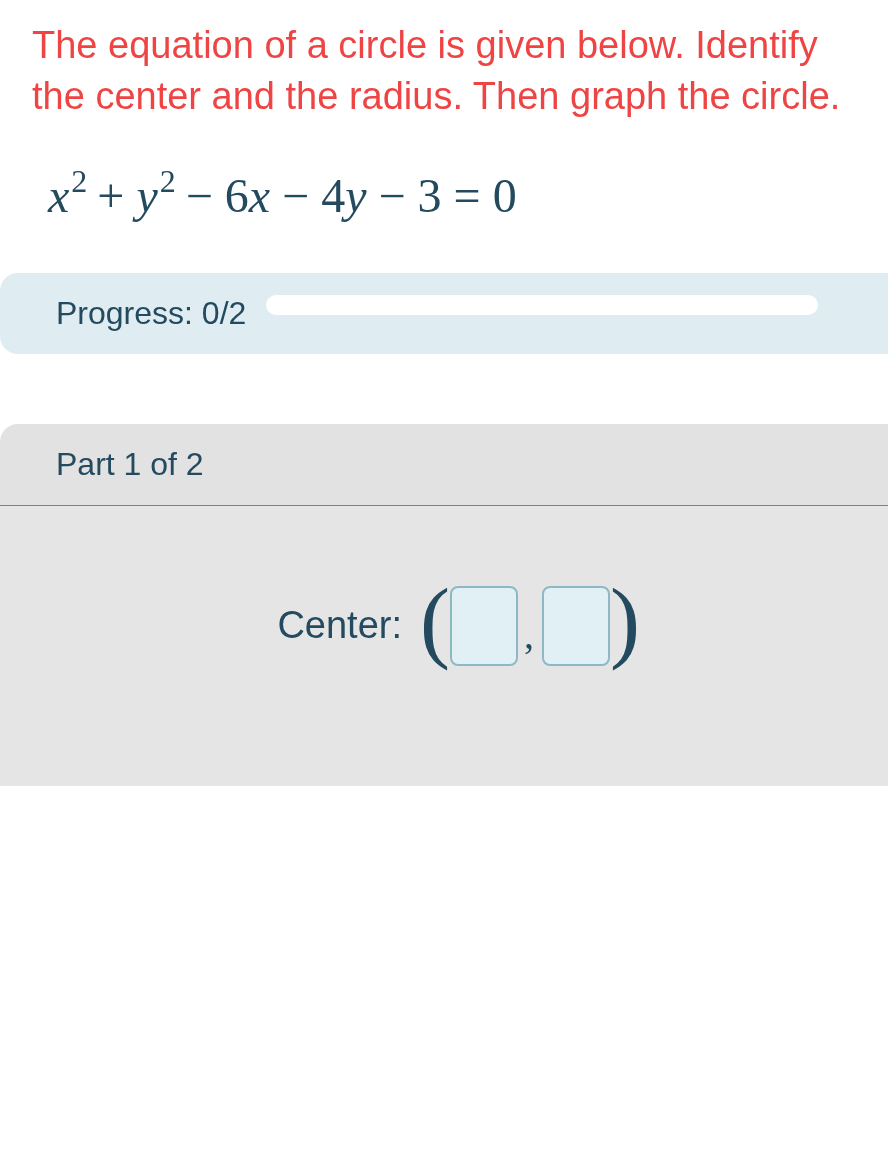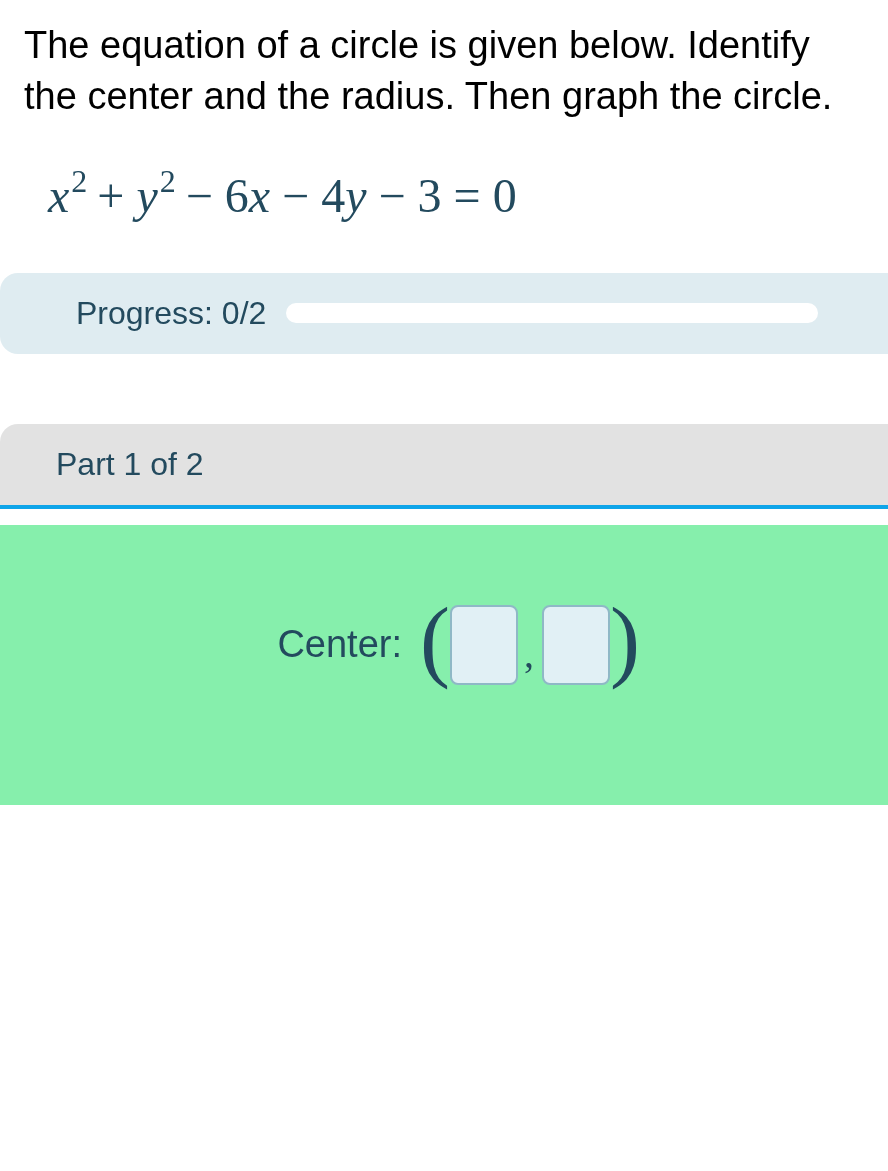--- a/index.html
+++ b/index.html
@@ -8,24 +8,24 @@
       box-sizing: border-box;
     }
     body {
       font-family: Verdana, Geneva, sans-serif;
       background: #ffffff;
       width: 888px;
       height: 1171px;
       color: #234a5e;
     }
     .question {
-      padding: 20px 24px 10px 24px;
+      padding: 20px 24px 10px 32px;
       font-size: 38px;
       line-height: 1.35;
-      color: #000000;
+      color: #ef4444;
     }
     .equation {
       font-family: 'Times New Roman', Times, serif;
       font-size: 48px;
       color: #234a5e;
       padding: 30px 0 40px 48px;
       font-style: italic;
     }
     .equation .sup {
       font-size: 32px;
@@ -35,47 +35,46 @@
       left: 2px;
     }
     .equation .rm {
       font-style: normal;
     }
     .progress-bar {
       background: #dfecf1;
       border-top-left-radius: 18px;
       border-bottom-left-radius: 18px;
       margin-top: 10px;
-      padding: 22px 30px 22px 76px;
+      padding: 22px 30px 22px 56px;
       display: flex;
-      align-items: center;
+      align-items: flex-start;
       gap: 20px;
       font-size: 32px;
       color: #234a5e;
     }
     .progress-track {
       flex: 1;
       height: 20px;
       background: #ffffff;
       border-radius: 10px;
       margin-right: 40px;
     }
     .part-header {
       background: #e2e2e2;
       margin-top: 70px;
       padding: 22px 30px 22px 56px;
       font-size: 32px;
       color: #234a5e;
       border-top-left-radius: 18px;
-      border-bottom: 4px solid #0ea5e9;
+      border-bottom: 1px solid #0ea5e9;
     }
     .part-body {
-      background: #86efac;
+      background: #e5e5e5;
       padding: 80px 40px 60px 40px;
-      margin-top: 16px;
     }
     .row {
       display: flex;
       align-items: center;
       margin-bottom: 60px;
       font-size: 38px;
       color: #234a5e;
     }
     .row-label {
       text-align: right;

